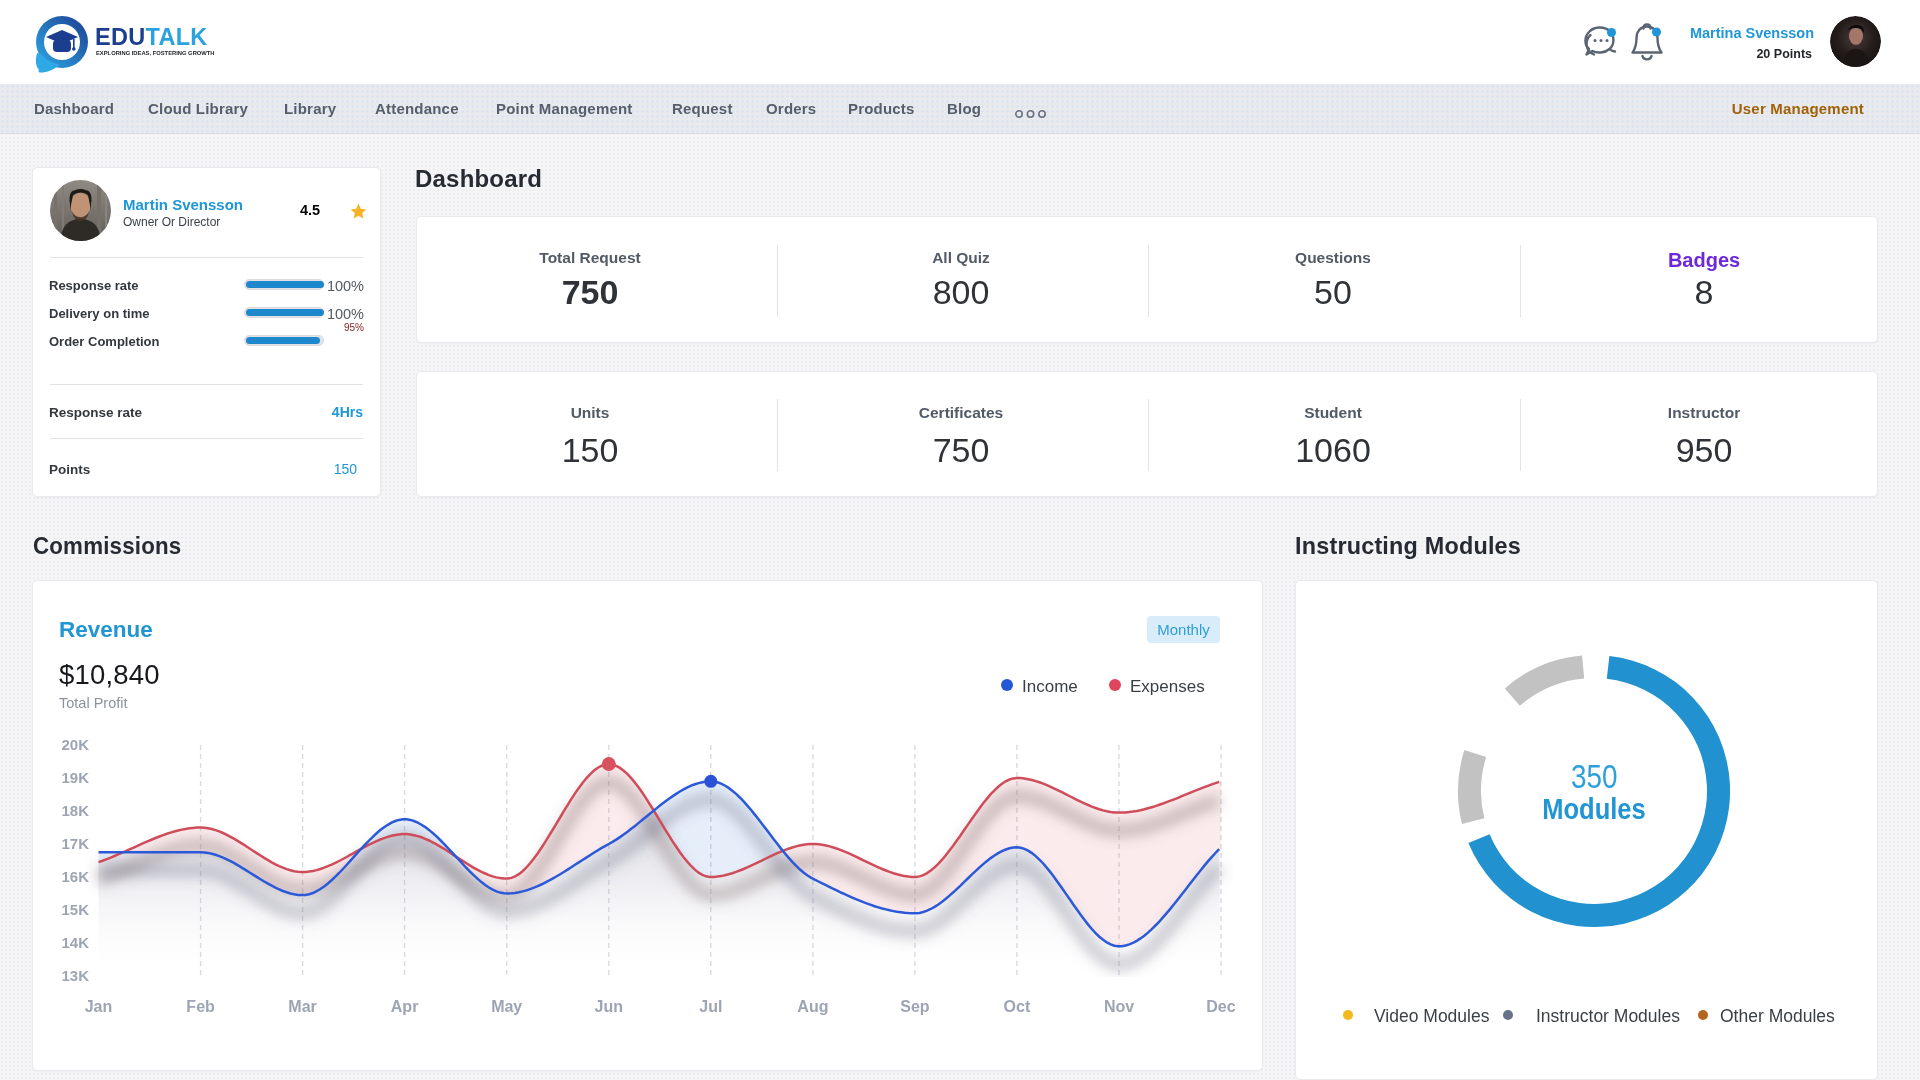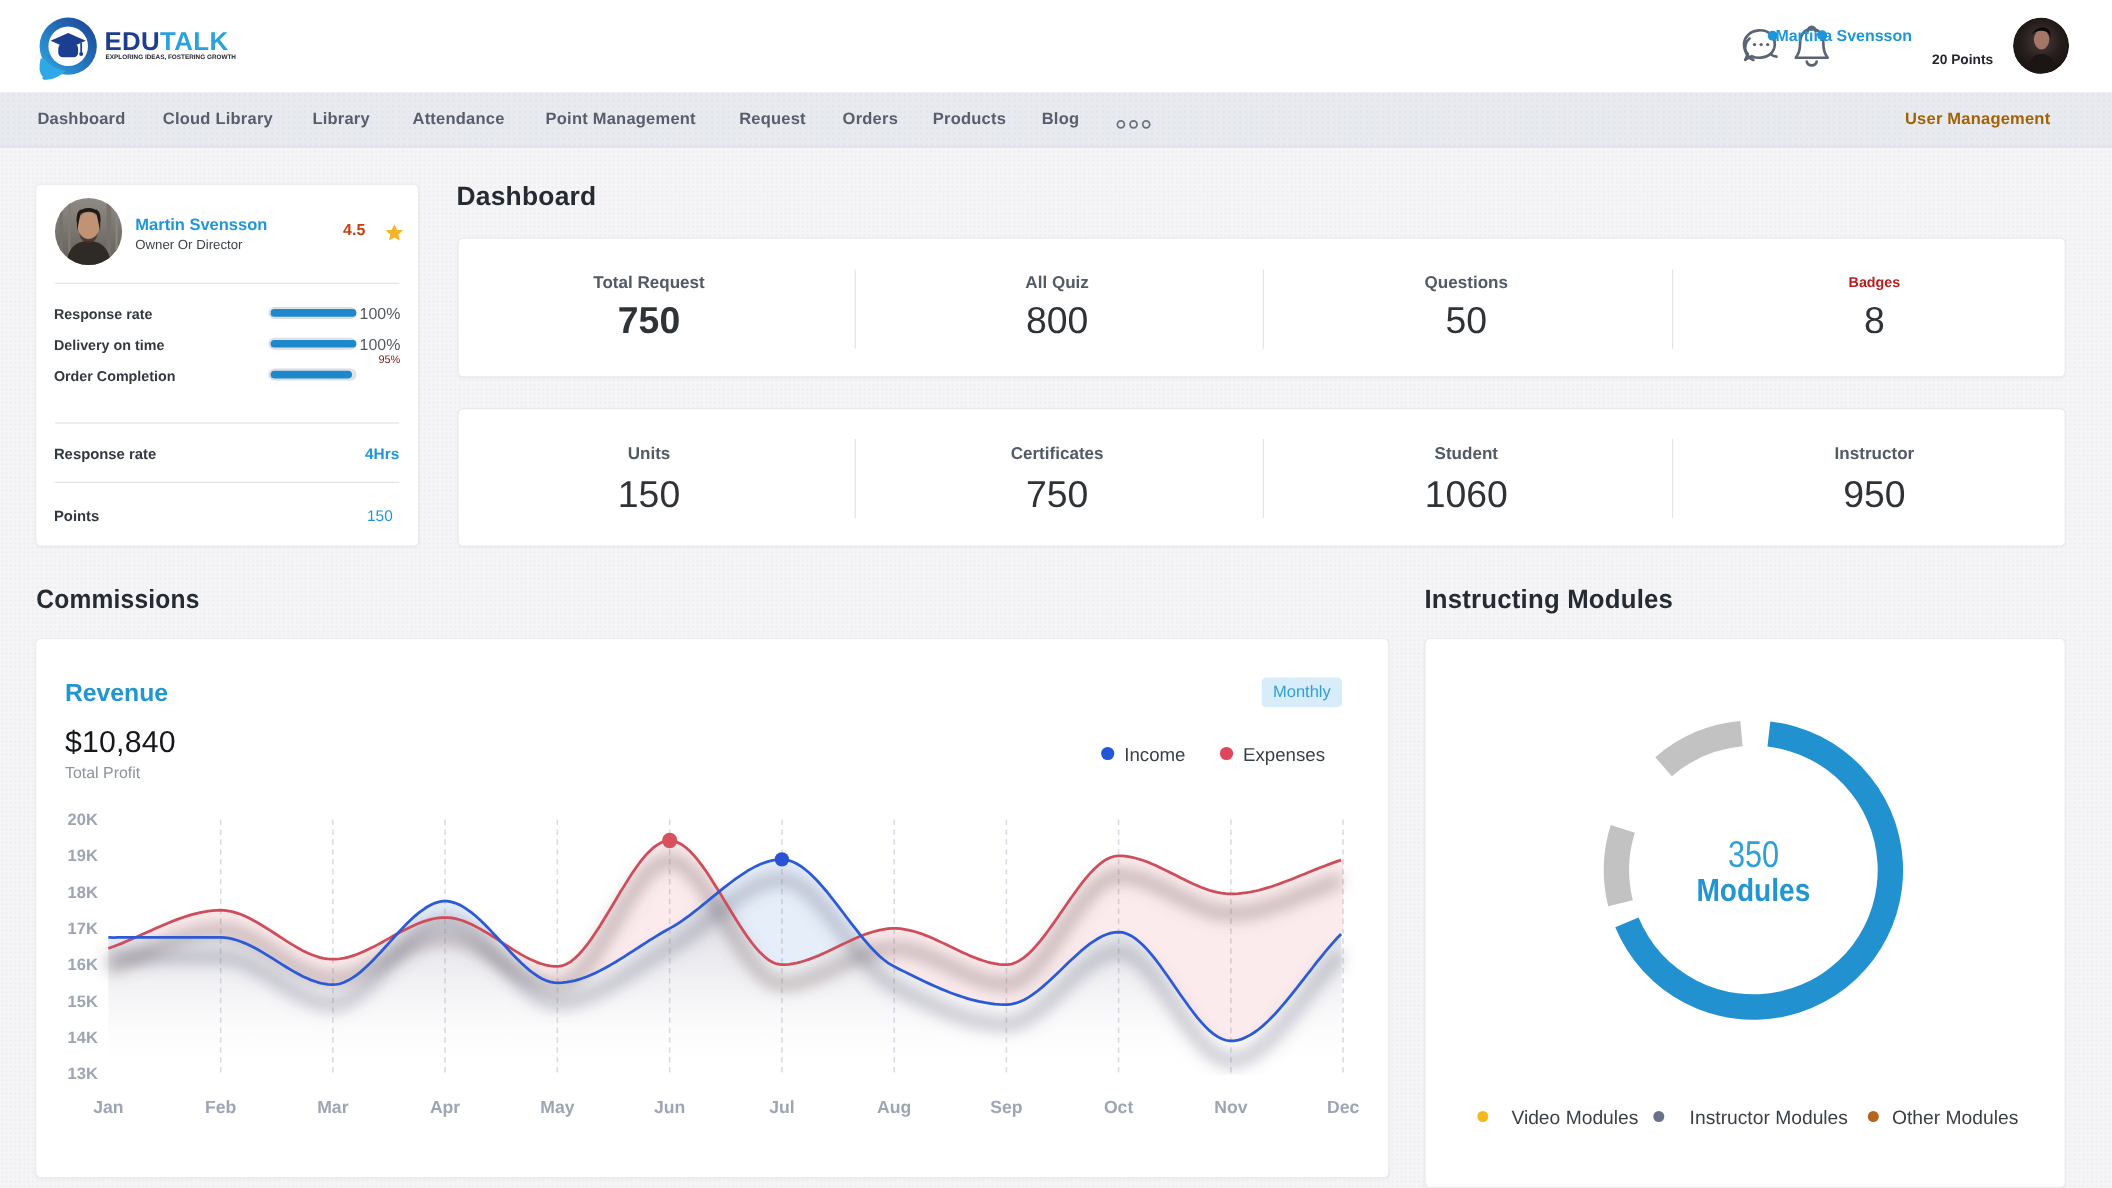--- a/index.html
+++ b/index.html
@@ -47,21 +47,21 @@
  <circle cx="28.5" cy="10.5" r="4.5" fill="#1e96d8"></circle>
 </svg>
 <svg class="abs" style="left:1630px;top:21px" width="34" height="40" viewBox="0 0 34 40">
  <g fill="none" stroke="#5b6472" stroke-width="2.4" stroke-linecap="round" stroke-linejoin="round">
   <path d="M13.5 7.5 C13.5 2 20.5 2 20.5 7.5"></path>
   <path d="M17 5.5 C10.5 5.5 6.5 10.5 6.5 17 C6.5 26 4.5 28.5 2.5 31.5 L31.5 31.5 C29.5 28.5 27.5 26 27.5 17 C27.5 10.5 23.5 5.5 17 5.5 Z"></path>
   <path d="M12.5 35 C13.5 39.5 20.5 39.5 21.5 35"></path>
  </g>
  <circle cx="26.5" cy="11" r="4.5" fill="#1e96d8"></circle>
 </svg>
-<div class="abs" style="left:1614px;top:25px;width:200px;text-align:left;font-size:14.5px;font-weight:bold;color:#1e96d8">Martina Svensson</div>
+<div class="abs" style="left:1614px;top:25px;width:200px;text-align:right;font-size:14.5px;font-weight:bold;color:#1e96d8">Martina Svensson</div>
 <div class="abs" style="left:1614px;top:47px;width:198px;text-align:right;font-size:12.5px;font-weight:bold;color:#23262b">20 Points</div>
 <svg class="abs" style="left:1830px;top:16px" width="51" height="51" viewBox="0 0 51 51">
  <defs>
       <radialGradient id="avb" cx="0.5" cy="0.42" r="0.65">
    <stop offset="0" stop-color="#4a3c38"></stop>
         <stop offset="0.55" stop-color="#241d1c"></stop>
         <stop offset="1" stop-color="#15100f"></stop>
       </radialGradient>
     </defs>
  <clipPath id="havc">
@@ -115,21 +115,21 @@
  <path d="M10 61 Q12 39 30.5 39 Q49 39 51 61 Z" fill="#2e2a26"></path>
  <ellipse cx="30.5" cy="25" rx="10" ry="12" fill="#c09375"></ellipse>
  <path d="M19.5 23 Q19 9 30.5 9 Q42 9 41.5 23 Q40 12.5 30.5 12.5 Q21 12.5 19.5 23 Z" fill="#1f1a15"></path>
  <path d="M20 20 Q18.5 13 24 10 L20 30 Z" fill="#1f1a15"></path>
  <path d="M41 20 Q42.5 13 37 10 L41 30 Z" fill="#1f1a15"></path>
  <path d="M22 32 Q25 37 30.5 37.5 Q36 37 39 32 Q37 41 30.5 41 Q24 41 22 32 Z" fill="#4a3325" opacity="0.85"></path>
  </g>
 </svg>
 <div class="abs" style="left:123px;top:196px;font-size:15px;font-weight:bold;color:#1e96d8">Martin Svensson</div>
 <div class="abs" style="left:123px;top:215px;font-size:12px;color:#3c4248">Owner Or Director</div>
-<div class="abs" style="left:300px;top:202px;font-size:14.5px;font-weight:bold;color:#c2410c;width:44px;text-align:center">4.5</div>
+<div class="abs" style="left:300px;top:202px;font-size:14.5px;font-weight:bold;color:#000000;width:44px;text-align:left">4.5</div>
 <svg class="abs" style="left:350px;top:203px" width="17" height="17" viewBox="0 0 17 17">
     <path d="M8.5 0.8 L10.8 5.8 L16.4 6.4 L12.2 10.1 L13.4 15.6 L8.5 12.8 L3.6 15.6 L4.8 10.1 L0.6 6.4 L6.2 5.8 Z" fill="#f5b325"></path>
   </svg>
 <div class="abs" style="left:50px;top:257px;width:313px;border-top:1px solid #e2e2e6"></div>
 <div class="abs" style="left:49px;top:278px;font-size:13px;font-weight:bold;color:#33383f">Response rate</div>
 <div class="abs" style="left:244px;top:279px;width:80px;height:11px;border:1px solid #d9d9de;border-radius:6px;background:#e3e3e7">
     <div style="width:100%;height:7px;margin:1px;background:#1e88cc;border-radius:4px"></div>
   </div>
 <div class="abs" style="left:300px;top:278px;width:64px;text-align:right;font-size:14.5px;color:#555a61">100%</div>
 <div class="abs" style="left:49px;top:306px;font-size:13px;font-weight:bold;color:#33383f">Delivery on time</div>
@@ -157,21 +157,21 @@
 <div class="abs" style="left:1148.0px;top:245px;width:1px;height:72px;background:#e2e2e7"></div>
 <div class="abs" style="left:1148.0px;top:399px;width:1px;height:72px;background:#e2e2e7"></div>
 <div class="abs" style="left:1519.5px;top:245px;width:1px;height:72px;background:#e2e2e7"></div>
 <div class="abs" style="left:1519.5px;top:399px;width:1px;height:72px;background:#e2e2e7"></div>
 <div class="abs" style="left:405px;top:249px;width:370px;text-align:center;font-size:15.5px;font-weight:bold;color:#525a66">Total Request</div>
 <div class="abs" style="left:405px;top:273px;width:370px;text-align:center;font-size:34px;font-weight:bold;color:#2f3338">750</div>
 <div class="abs" style="left:776px;top:249px;width:370px;text-align:center;font-size:15.5px;font-weight:bold;color:#525a66">All Quiz</div>
 <div class="abs" style="left:776px;top:273px;width:370px;text-align:center;font-size:34px;font-weight:normal;color:#2f3338">800</div>
 <div class="abs" style="left:1148px;top:249px;width:370px;text-align:center;font-size:15.5px;font-weight:bold;color:#525a66">Questions</div>
 <div class="abs" style="left:1148px;top:273px;width:370px;text-align:center;font-size:34px;font-weight:normal;color:#2f3338">50</div>
-<div class="abs" style="left:1519px;top:249px;width:370px;text-align:center;font-size:13px;font-weight:bold;color:#b91c1c">Badges</div>
+<div class="abs" style="left:1519px;top:249px;width:370px;text-align:center;font-size:20px;font-weight:bold;color:#6d28d9">Badges</div>
 <div class="abs" style="left:1519px;top:273px;width:370px;text-align:center;font-size:34px;font-weight:normal;color:#2f3338">8</div>
 <div class="abs" style="left:405px;top:404px;width:370px;text-align:center;font-size:15.5px;font-weight:bold;color:#525a66">Units</div>
 <div class="abs" style="left:405px;top:431px;width:370px;text-align:center;font-size:34px;color:#2f3338">150</div>
 <div class="abs" style="left:776px;top:404px;width:370px;text-align:center;font-size:15.5px;font-weight:bold;color:#525a66">Certificates</div>
 <div class="abs" style="left:776px;top:431px;width:370px;text-align:center;font-size:34px;color:#2f3338">750</div>
 <div class="abs" style="left:1148px;top:404px;width:370px;text-align:center;font-size:15.5px;font-weight:bold;color:#525a66">Student</div>
 <div class="abs" style="left:1148px;top:431px;width:370px;text-align:center;font-size:34px;color:#2f3338">1060</div>
 <div class="abs" style="left:1519px;top:404px;width:370px;text-align:center;font-size:15.5px;font-weight:bold;color:#525a66">Instructor</div>
 <div class="abs" style="left:1519px;top:431px;width:370px;text-align:center;font-size:34px;color:#2f3338">950</div>
 

